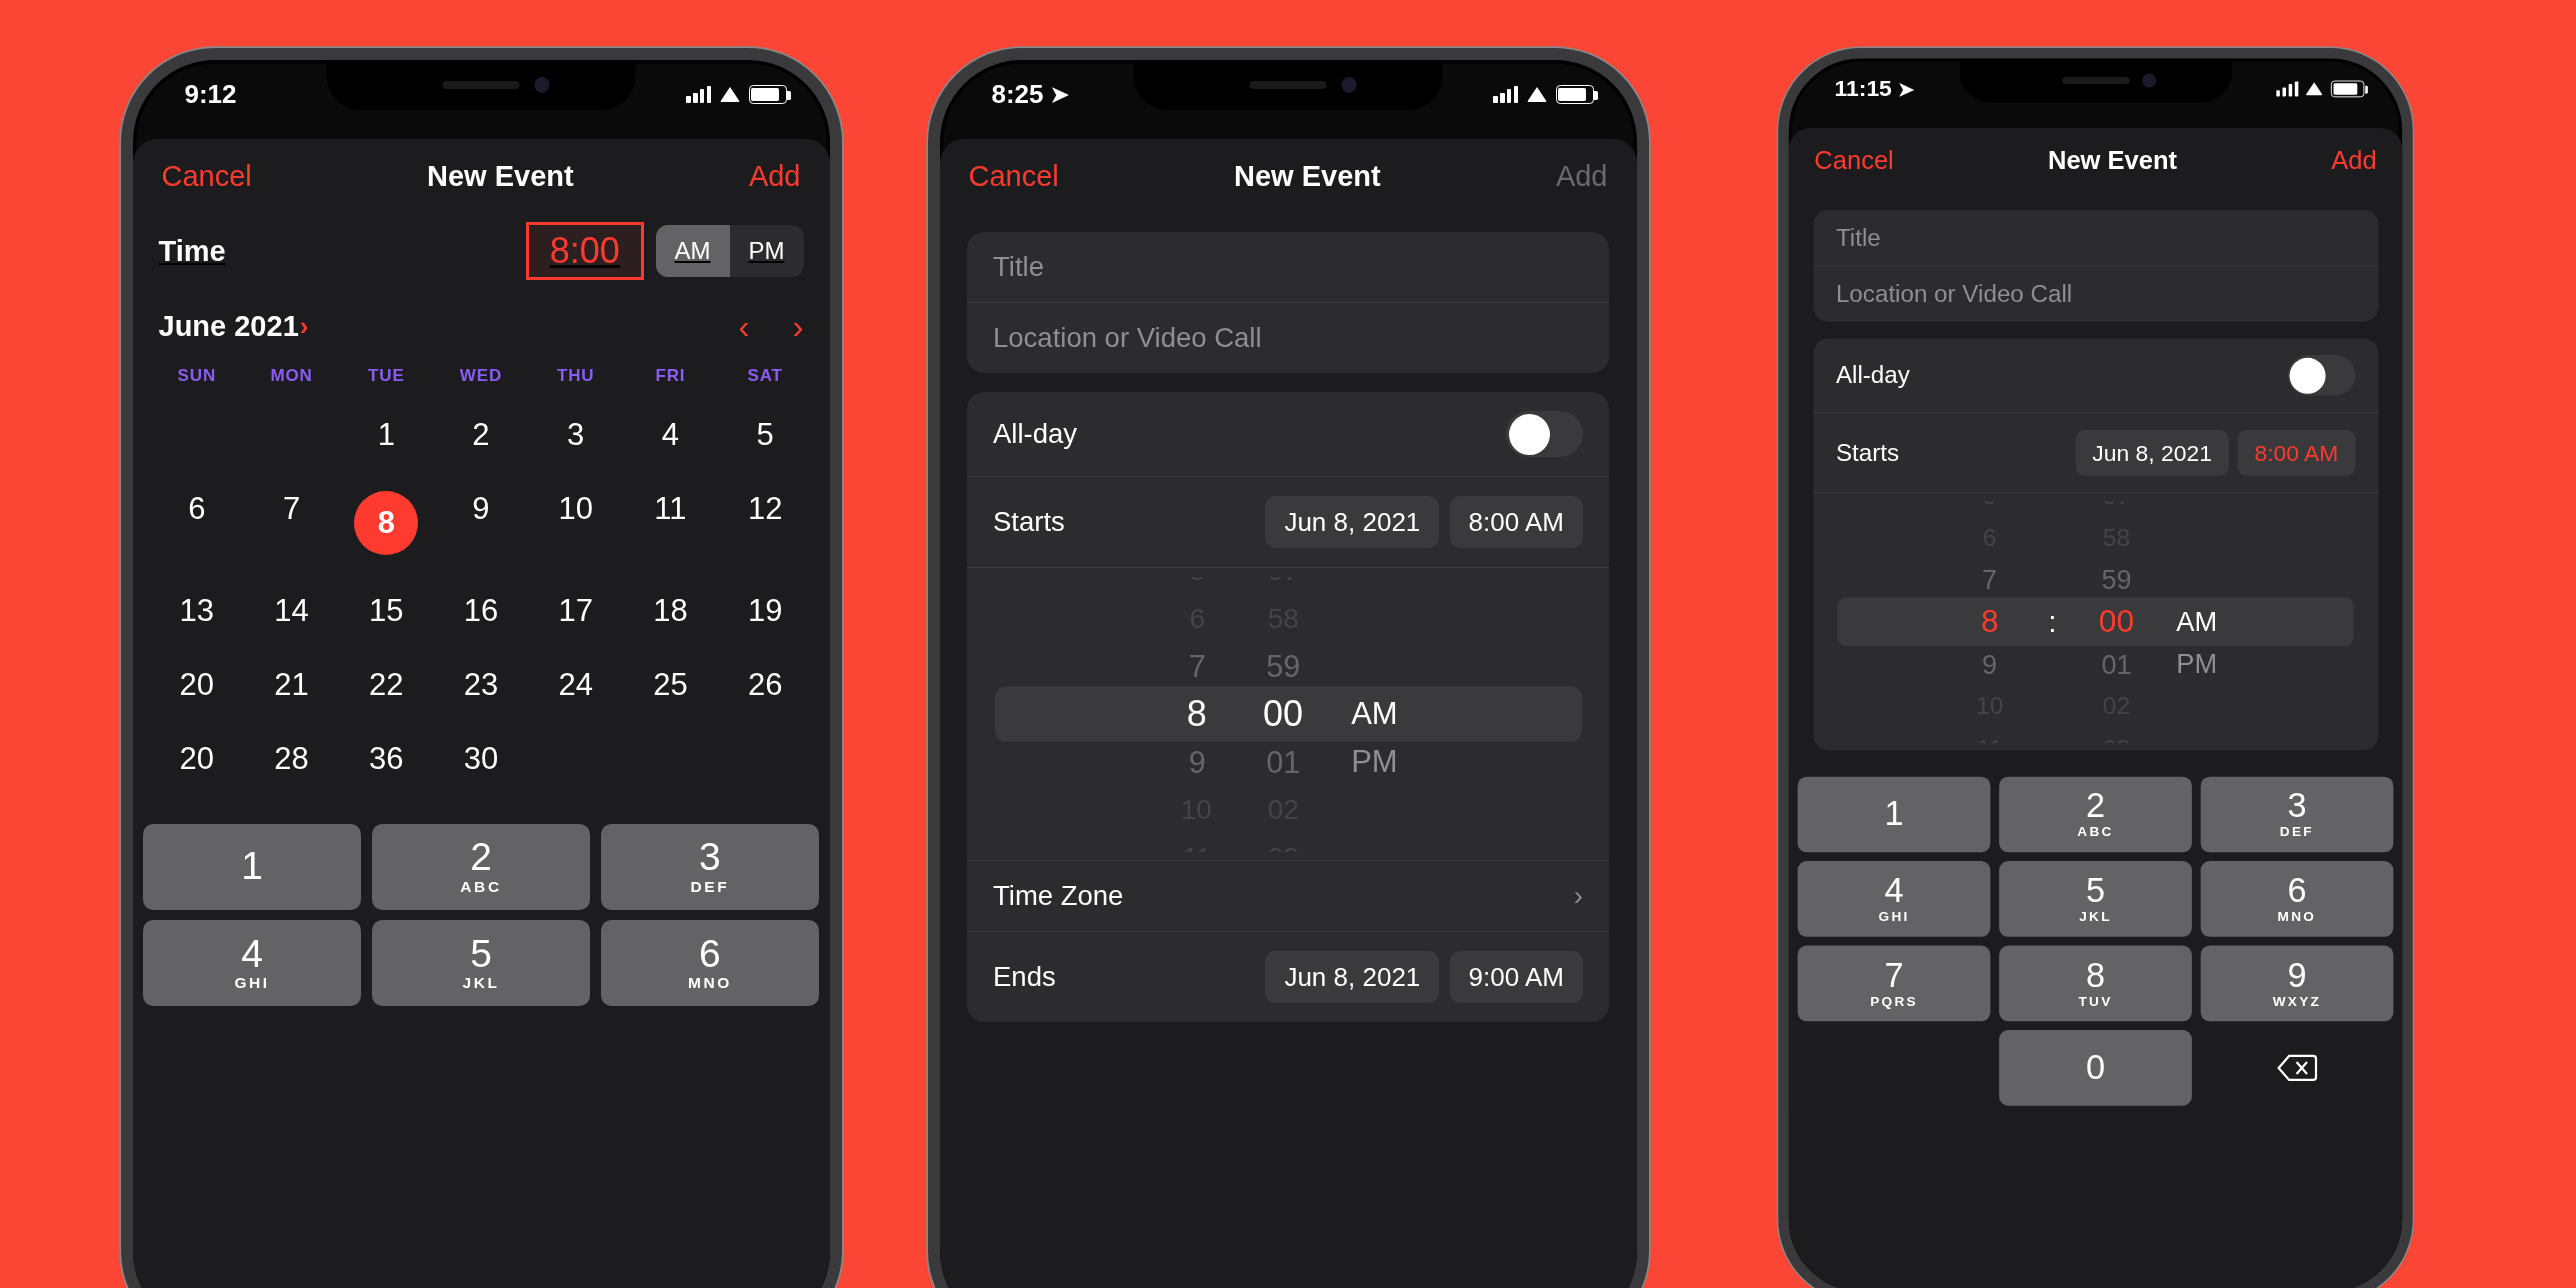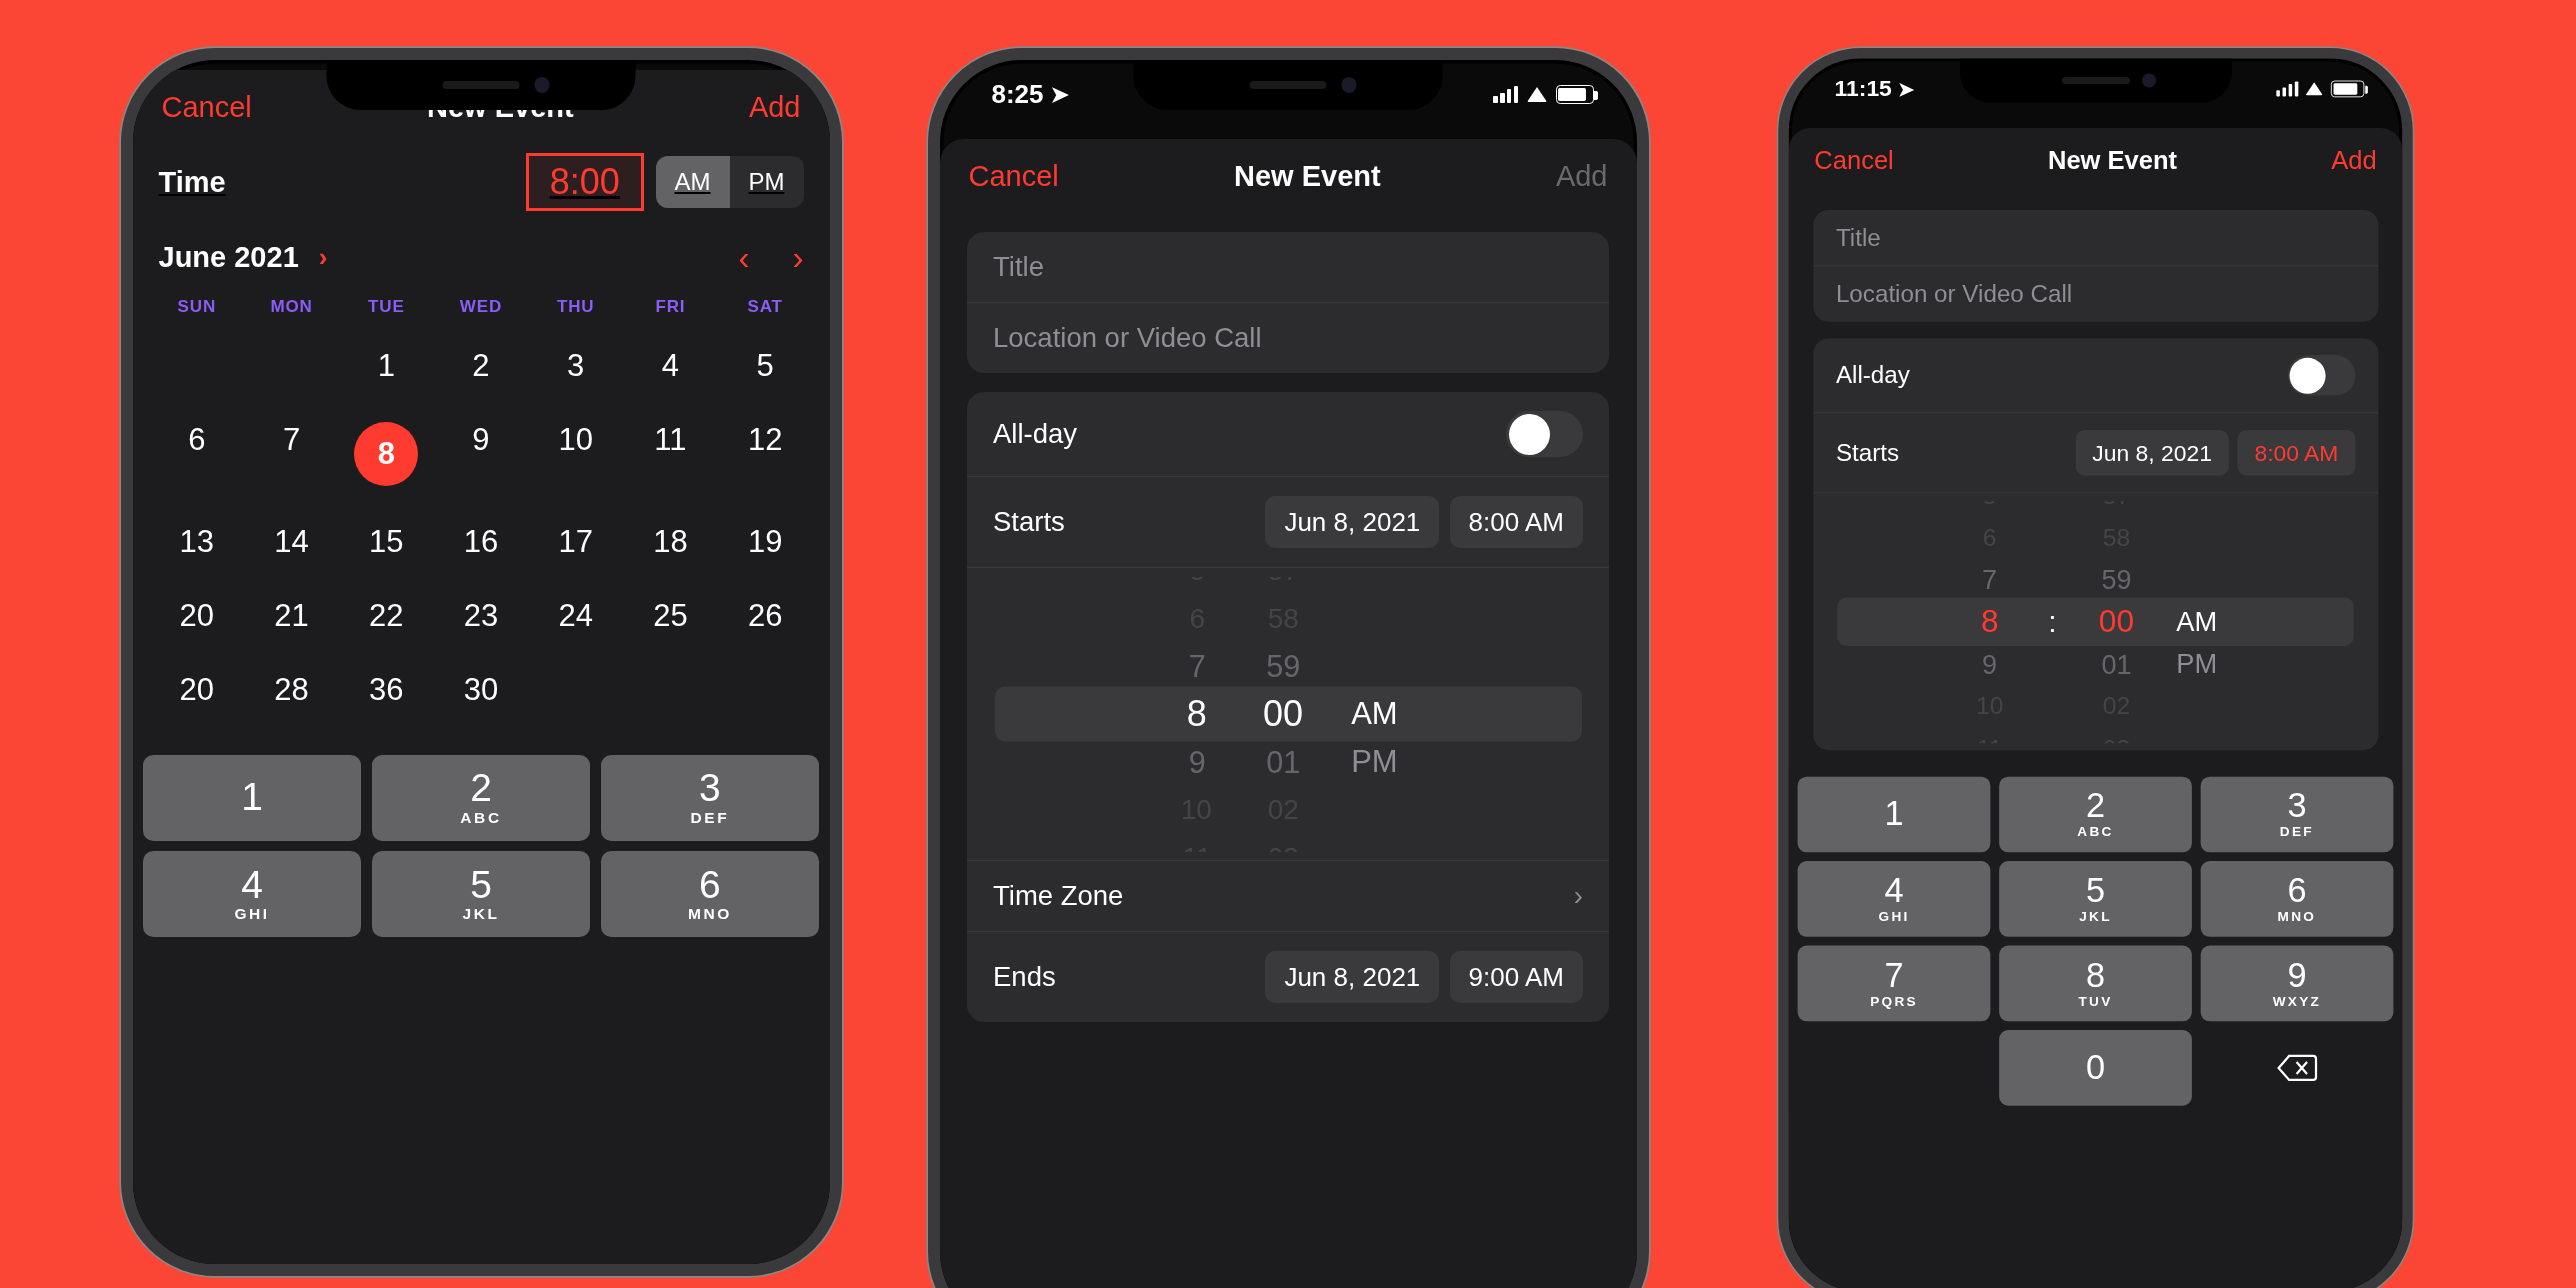--- a/index.html
+++ b/index.html
@@ -114,21 +114,21 @@
   font-weight: 500;
   background: rgba(255,59,48,0.08);
 }
 .ampm-seg {
   display:flex; background:#2c2c2e; border-radius:12px; overflow:hidden;
 }
 .ampm-seg div { padding:12px 19px; font-size:24px; color:#fff; }
 .ampm-seg .active { background:#636366; }
 
 .cal-header { display:flex; align-items:center; padding: 3.4px 26px 8.6px 26px; }
-.cal-month { color:#fff; font-size:29px; font-weight:700; display:flex; align-items:center; gap:20px; }
+.cal-month { color:#fff; font-size:29px; font-weight:700; display:flex; align-items:center; gap:1px; }
 .cal-month .chev { color:#ff3b30; font-size:26px; }
 .cal-nav { margin-left:auto; display:flex; gap:43px; color:#ff3b30; font-size:33px; }
 .cal-grid {
   display:grid; grid-template-columns: repeat(7,1fr);
   padding: 0 17px 17px 17px;
   text-align:center;
 }
 .cal-dow { color:#8b5cf6; font-size:17px; font-weight:600; letter-spacing:0.9px; padding:12px 0; }
 .cal-day { color:#fff; font-size:31px; padding:19px 0; position:relative; }
 .cal-day.sel span {
@@ -178,20 +178,35 @@
 
 
 .phone.small { transform: scale(0.88); transform-origin: top center; }
 .phone.small .sheet { min-height: 1322px; }
 </style>
 </head>
 <body>
 
 <div class="phone">
   <div class="notch"></div>
+  <div class="status-bar">
+    <div class="status-left">
+        <span>9:12</span>
+      </div>
+    <div class="status-right">
+      <span class="signal">
+          <i></i>
+          <i></i>
+          <i></i>
+          <i></i>
+        </span>
+      <span class="wifi"></span>
+      <span class="battery"></span>
+    </div>
+  </div>
   <div class="sheet">
     <div class="nav">
       <span class="nav-btn">Cancel</span>
       <span class="nav-title">New Event</span>
       <span class="nav-btn">Add</span>
     </div>
 
     <div class="time-row">
       <span class="time-label">Time</span>
       <span class="time-input">8:00</span>

